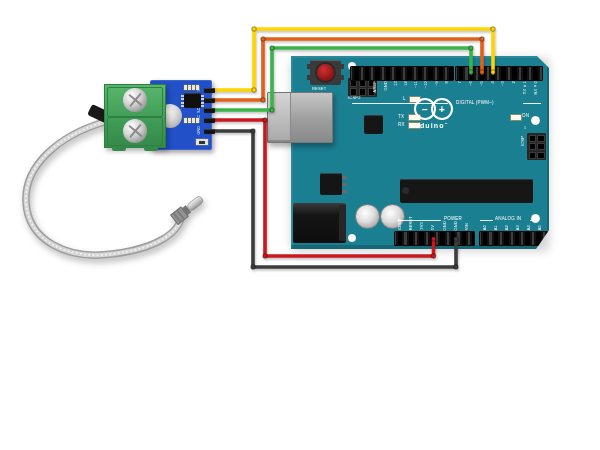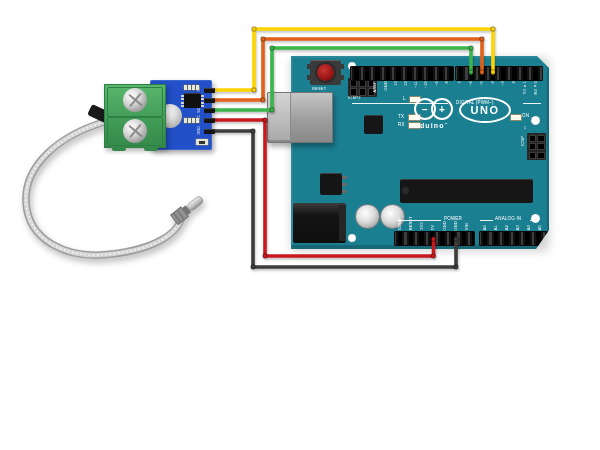--- a/index.html
+++ b/index.html
@@ -159,23 +159,20 @@
   <span class="a silk" style="left:107px;top:67px">RX</span>
   <span class="a led" style="left:117px;top:66px;width:11px;height:5px"></span>
 
   <div class="a" style="left:123px;top:42px;display:flex">
     <span class="lc">−</span>
     <span class="lc" style="margin-left:-5px">+</span>
   </div>
   <div class="a" style="left:119px;top:66px;color:#fff;font-size:7px;font-weight:bold;letter-spacing:1.1px">
     <span>Arduino</span><span style="font-size:3px;vertical-align:super">™</span>
   </div>
-  <div class="a oval" style="left:168px;top:41px;width:48px;height:22px">
-    <span>UNO</span>
-  </div>
 
   <span class="a led" style="left:219px;top:58px;width:10px;height:5px"></span>
   <span class="a silk" style="left:231px;top:58px">ON</span>
 
   <div class="a icsp g32" style="left:236px;top:77px;width:16px;height:24px">
     <span></span>
       <span></span>
       <span></span>
       <span></span>
       <span></span>

